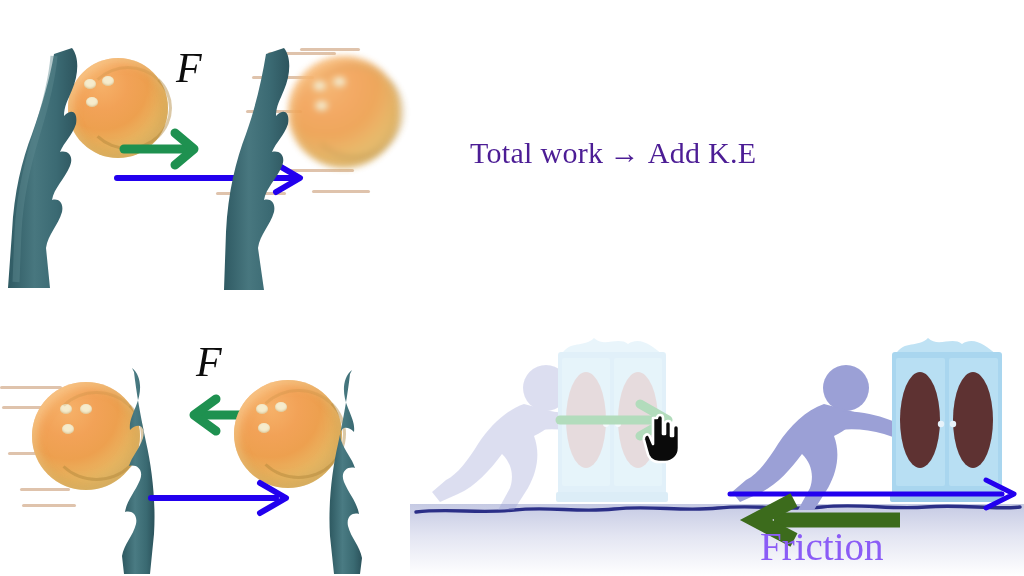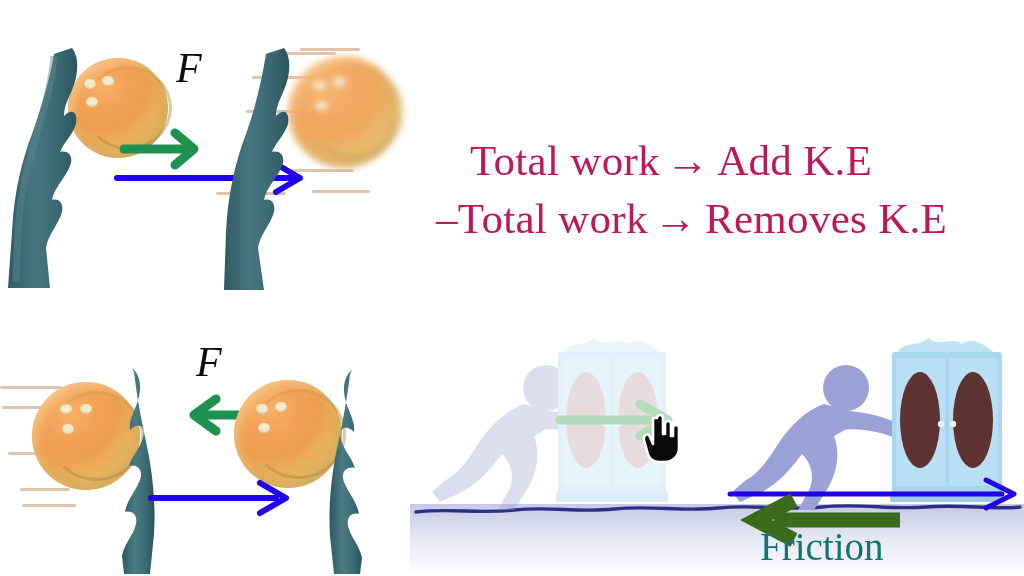--- a/index.html
+++ b/index.html
@@ -37,22 +37,22 @@
     font-size: 27px;
     vertical-align: baseline;
     position: relative;
     top: 7px;
     font-style: normal;
   }
   .eq-formula .eqs { margin: 0 7px; }
 
   .work-line {
     position: absolute;
-    font-size: 43px;
-    color: #be185d;
+    font-size: 30px;
+    color: #4c1d95;
     white-space: nowrap;
     letter-spacing: 0.3px;
   }
   .work-line.l1 { left: 470px; top: 136px; }
   .work-line.l2 { left: 436px; top: 194px; }
   .work-line .arw { margin: 0 8px 0 6px; }
 
   
   .panel { position: absolute; }
 
@@ -116,21 +116,21 @@
   .ground-haze {
     position: absolute; left: 0; top: 6px; width: 100%; height: 72px;
     background: linear-gradient(to bottom, rgba(150,158,205,.55) 0%, rgba(176,182,218,.35) 45%, rgba(255,255,255,0) 100%);
   }
 
   .friction-label {
     position: absolute;
     left: 760px;
     top: 524px;
     font-size: 39px;
-    color: #0f766e;
+    color: #8b5cf6;
     white-space: nowrap;
   }
 
   .cursor-hand { position: absolute; }
 </style>
 </head>
 <body>
 
 <div id="stage">
 
@@ -202,23 +202,20 @@
                  C14,148 22,116 32,90 C42,62 48,34 52,10 Z" fill="url(#tealA)"></path>
       </svg>
     </div>
   </div>
 
 
   <div class="work-line l1">
     <span></span><span>Total work</span><span class="arw">→</span><span>Add K.E</span>
   </div>
 
-  <div class="work-line l2">
-    <span>–</span><span>Total work</span><span class="arw">→</span><span>Removes K.E</span>
-  </div>
 
   <div class="panel" style="left:0;top:330px;width:400px;height:246px;">
 
     <div class="speedline" style="left:0px;top:56px;width:62px;"></div>
     <div class="speedline" style="left:2px;top:76px;width:58px;"></div>
     <div class="speedline" style="left:8px;top:122px;width:52px;"></div>
     <div class="speedline" style="left:20px;top:158px;width:50px;"></div>
     <div class="speedline" style="left:22px;top:174px;width:54px;"></div>
 
     <div class="ball" style="left:32px;top:52px;width:108px;height:108px;">

